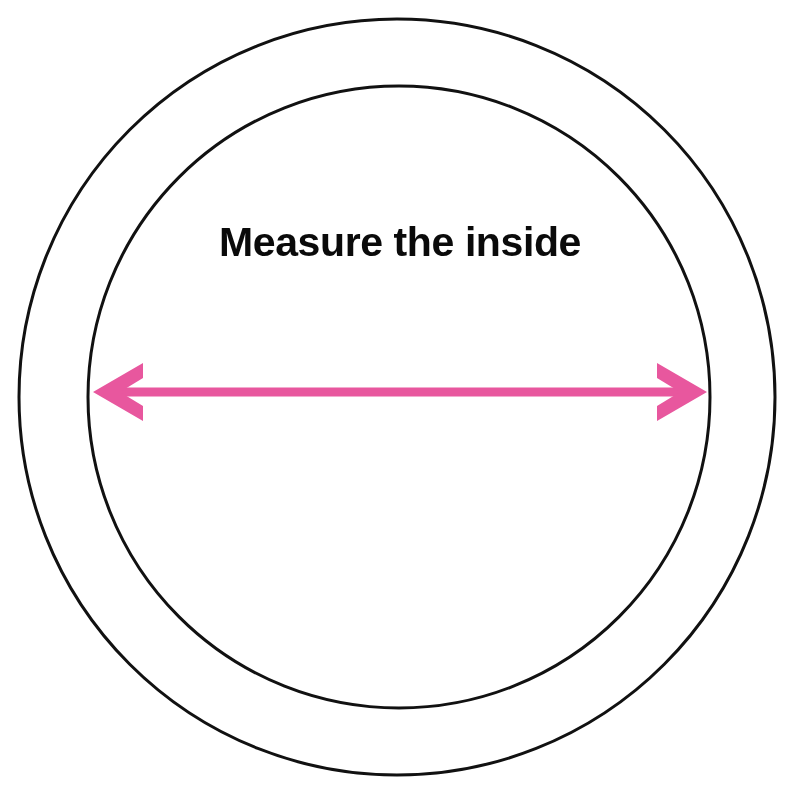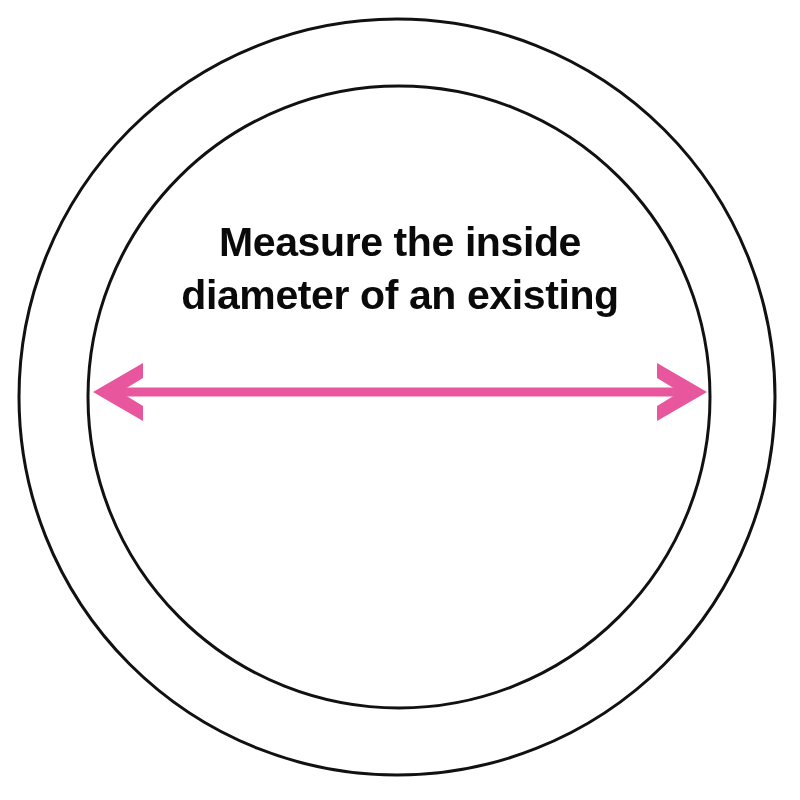--- a/index.html
+++ b/index.html
@@ -65,16 +65,15 @@
       <line x1="108" y1="392" x2="694" y2="392" stroke="#E8579E" stroke-width="9" stroke-linecap="butt"></line>
 
       <path d="M 93 392 L 143 363 L 143 378 L 120 392 L 143 406 L 143 421 Z" fill="#E8579E"></path>
 
       <path d="M 707 392 L 657 363 L 657 378 L 680 392 L 657 406 L 657 421 Z" fill="#E8579E"></path>
     </g>
   </svg>
 
   <div id="instruction-text" style="color: rgb(10, 10, 10); font-size: 41px; text-align: center;">
     <span class="txt-line">Measure the inside</span>
-    <span class="txt-line">diameter of an existing</span>
   </div>
 
 </div>
 
 </body></html>

